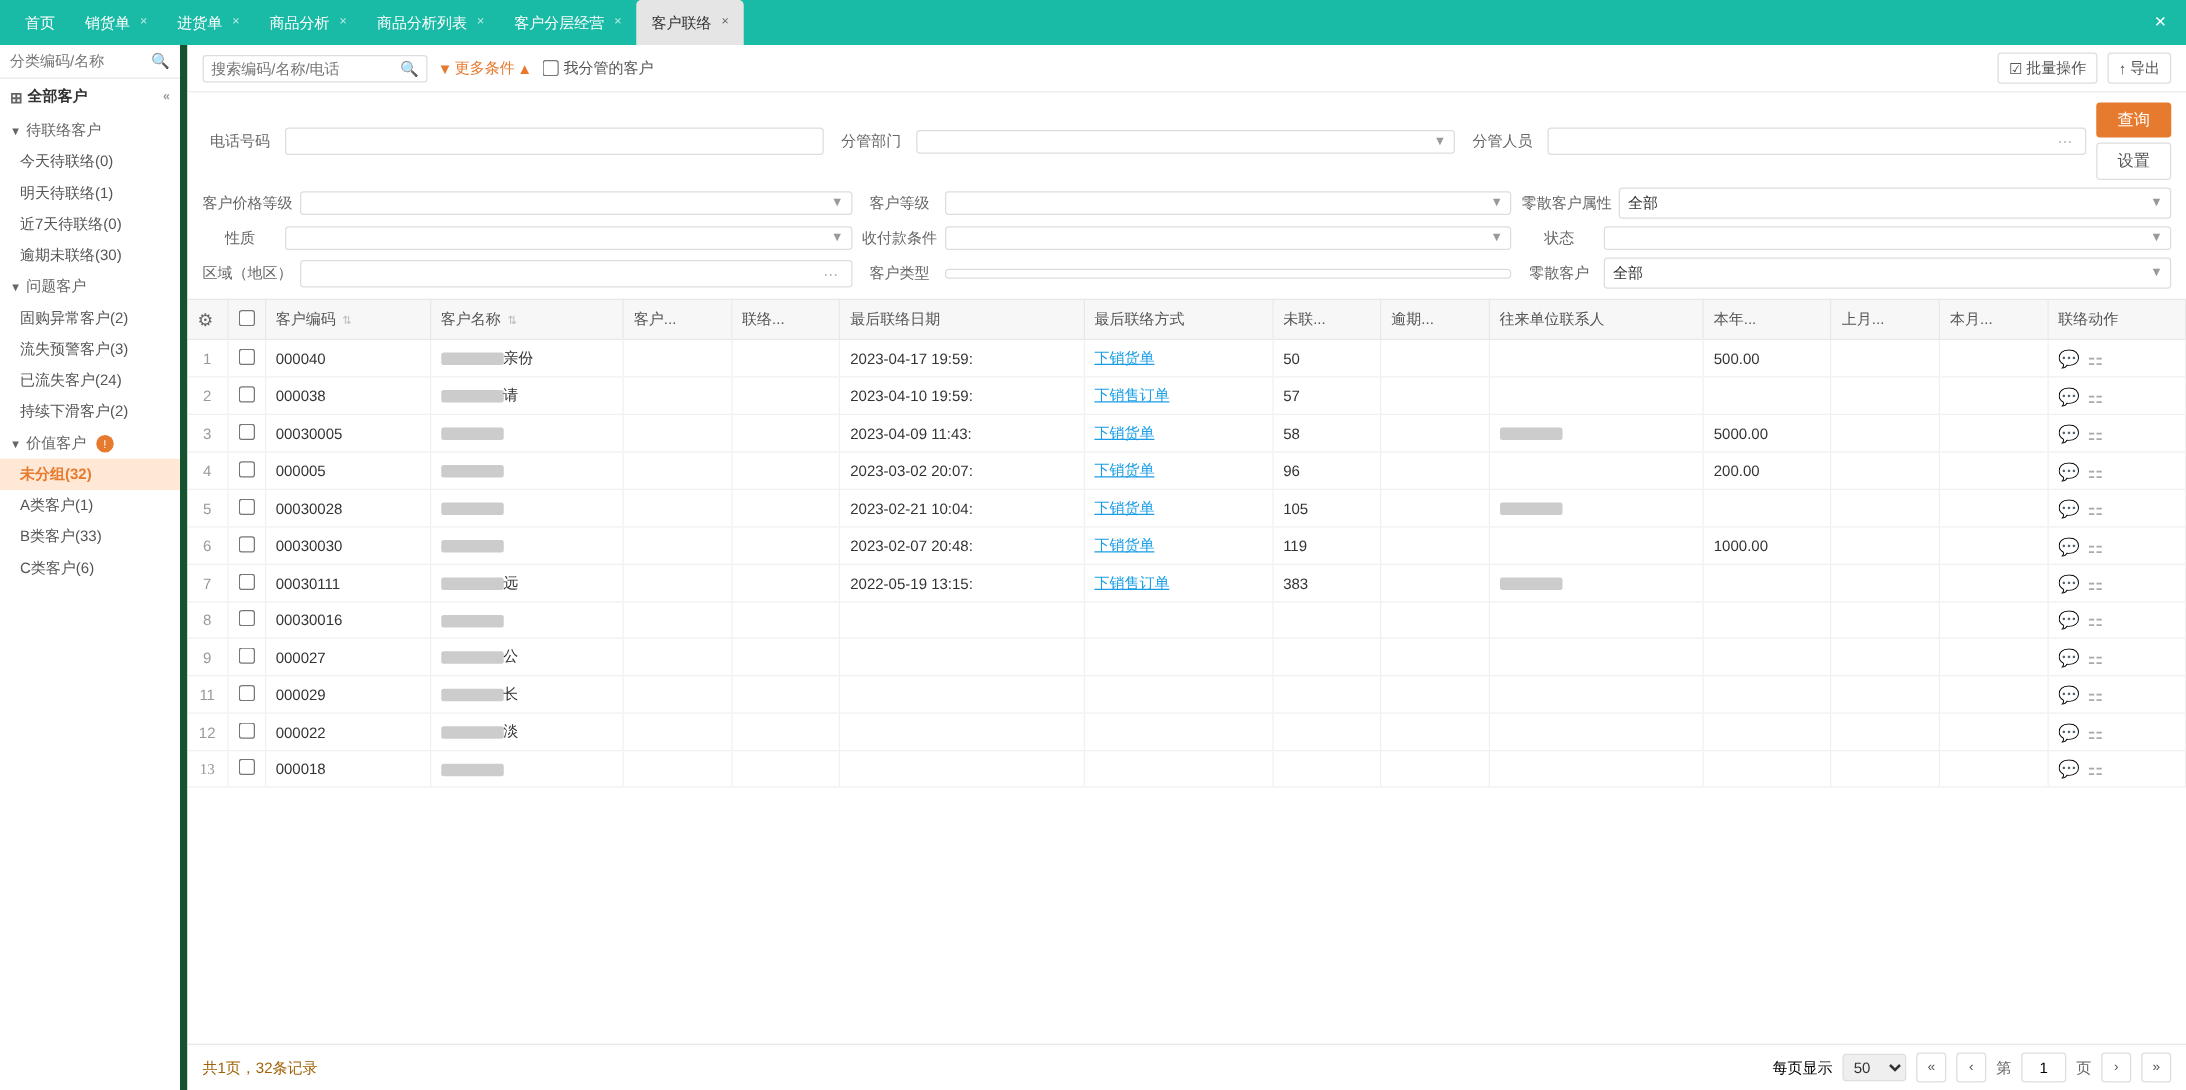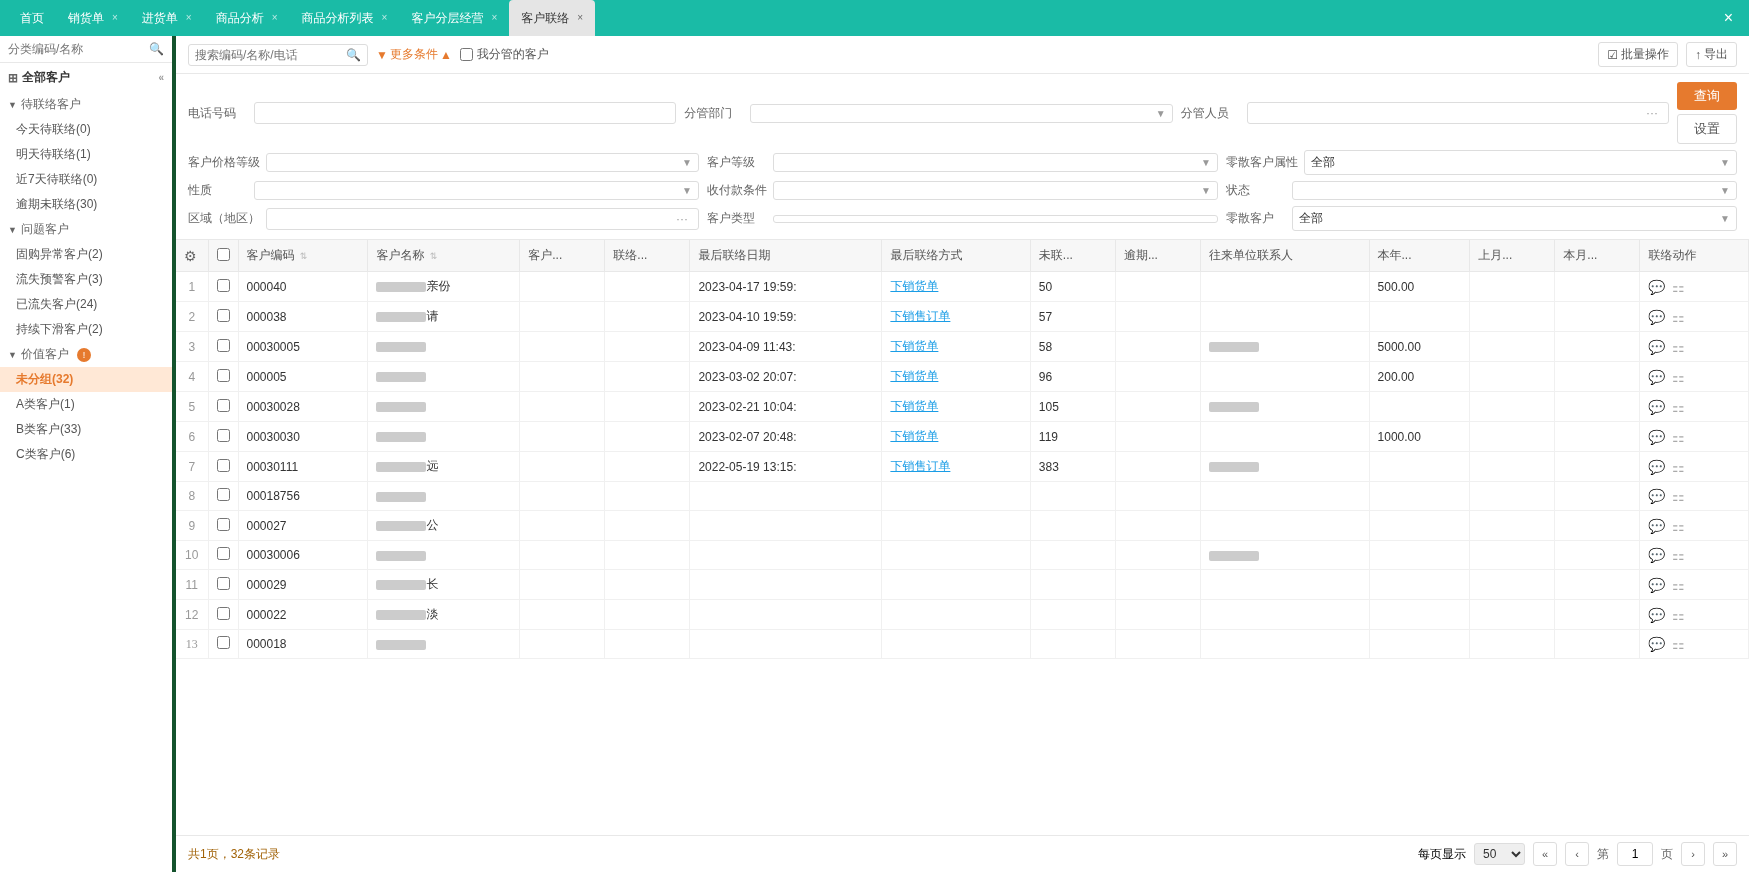--- a/index.html
+++ b/index.html
@@ -45,23 +45,23 @@
     }
 
     
     .main-layout {
       display: flex;
       height: calc(100vh - 36px);
     }
 
     
     .sidebar {
-      width: 176px;
-      background: white;
-      border-right: 4px solid #14532d;
+      width: 150px;
+      background: white;
+      border-right: 6px solid #14532d;
       display: flex;
       flex-direction: column;
       overflow-y: auto;
     }
     .sidebar-search {
       padding: 6px 8px;
       border-bottom: 1px solid #e8e8e8;
       display: flex;
       align-items: center;
       gap: 4px;
@@ -198,21 +198,21 @@
     .filter-field {
       display: flex;
       align-items: center;
       gap: 6px;
       flex: 1;
     }
     .filter-label {
       color: #666;
       white-space: nowrap;
       min-width: 60px;
-      text-align: left;
+      text-align: center;
     }
     .filter-input {
       border: 1px solid #ddd;
       border-radius: 3px;
       padding: 3px 6px;
       flex: 1;
       font-size: 12px;
       outline: none;
       color: #333;
     }
@@ -752,21 +752,21 @@
     <td>
       <div class="action-icons">
         <span class="action-icon">💬</span>
         <span class="action-icon">⚏</span>
       </div>
     </td>
   </tr>
             <tr>
     <td style="text-align:center;color:#999;">8</td>
     <td style="text-align:center;"><input type="checkbox" style=""></td>
-    <td>00018756</td>
+    <td>00030016</td>
     <td><span style="display:inline-block;background:#ccc;width:50px;height:10px;border-radius:2px;vertical-align:middle;"></span></td>
     <td></td>
     <td></td>
     <td></td>
     <td></td>
     <td></td>
     <td></td>
     <td></td>
     <td></td>
     <td></td>
@@ -783,42 +783,20 @@
     <td style="text-align:center;"><input type="checkbox" style=""></td>
     <td>000027</td>
     <td><span style="display:inline-block;background:#ccc;width:50px;height:10px;border-radius:2px;vertical-align:middle;"></span>公</td>
     <td></td>
     <td></td>
     <td></td>
     <td></td>
     <td></td>
     <td></td>
     <td></td>
-    <td></td>
-    <td></td>
-    <td></td>
-    <td>
-      <div class="action-icons">
-        <span class="action-icon">💬</span>
-        <span class="action-icon">⚏</span>
-      </div>
-    </td>
-  </tr>
-            <tr>
-    <td style="text-align:center;color:#999;">10</td>
-    <td style="text-align:center;"><input type="checkbox" style=""></td>
-    <td>00030006</td>
-    <td><span style="display:inline-block;background:#ccc;width:50px;height:10px;border-radius:2px;vertical-align:middle;"></span></td>
-    <td></td>
-    <td></td>
-    <td></td>
-    <td></td>
-    <td></td>
-    <td></td>
-    <td><span style="display:inline-block;background:#ccc;width:50px;height:10px;border-radius:2px;vertical-align:middle;"></span></td>
     <td></td>
     <td></td>
     <td></td>
     <td>
       <div class="action-icons">
         <span class="action-icon">💬</span>
         <span class="action-icon">⚏</span>
       </div>
     </td>
   </tr>

